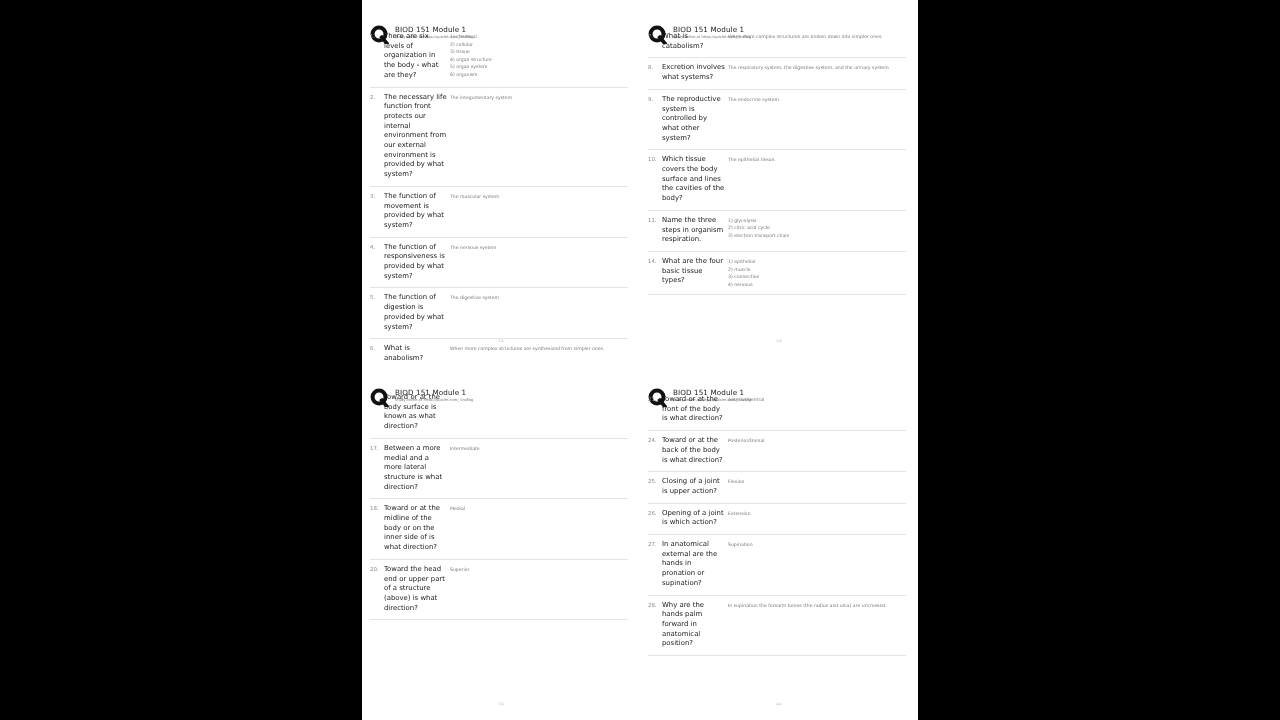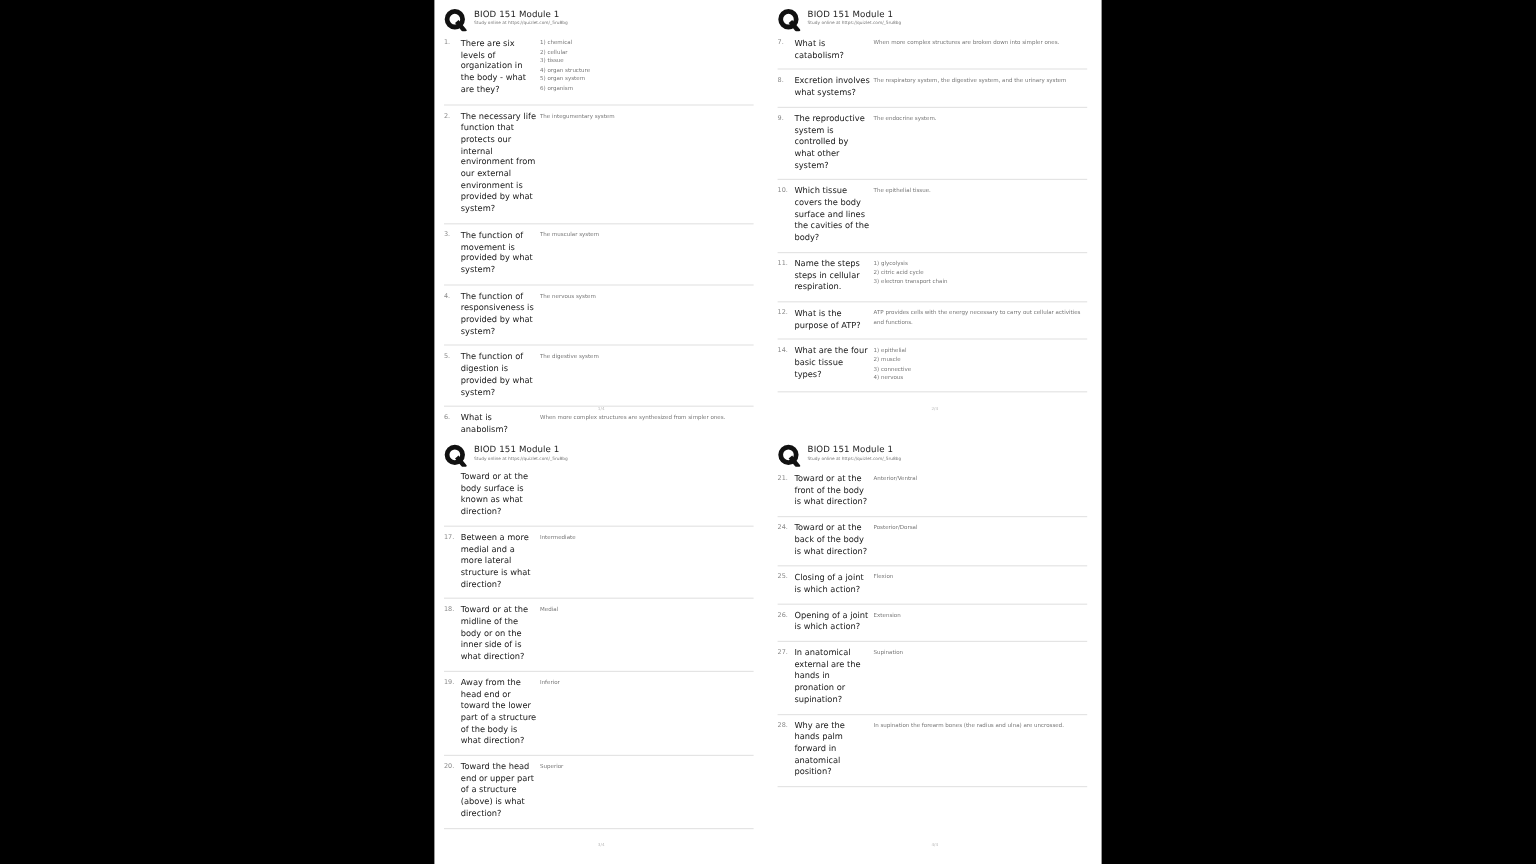--- a/index.html
+++ b/index.html
@@ -14,21 +14,21 @@
   }
   .page {
     position: absolute; width: 278px; height: 360px; overflow: hidden;
     box-sizing: border-box;
   }
   .page.p1 { left: 0; top: 0; }
   .page.p2 { left: 278px; top: 0; }
   .page.p3 { left: 0; top: 363px; }
   .page.p4 { left: 278px; top: 363px; }
 
-  .hdr { position: absolute; left: 8px; top: 7px; height: 20px; width: 260px; }
+  .hdr { position: absolute; left: 8px; top: 25px; height: 20px; width: 260px; }
   .logo {
     position: absolute; left: 0; top: 0; width: 19px; height: 19px;
   }
   .hdr-title {
     position: absolute; left: 25px; top: 0; font-size: 7.2px; color: #222; white-space: nowrap;
     letter-spacing: 0.1px;
   }
   .hdr-sub {
     position: absolute; left: 25px; top: 10px; font-size: 3.6px; color: #777; white-space: nowrap;
   }
@@ -73,21 +73,21 @@
           <div class="q">There are six levels of organization in the body - what are they?</div>
           <div class="a">1) chemical
 2) cellular
 3) tissue
 4) organ structure
 5) organ system
 6) organism</div>
         </div>
       <div class="row">
           <div class="num">2.</div>
-          <div class="q">The necessary life function that protects our internal environment from our external environment is provided by what system?</div>
+          <div class="q">The necessary life function front protects our internal environment from our external environment is provided by what system?</div>
           <div class="a">The integumentary system</div>
         </div>
       <div class="row">
           <div class="num">3.</div>
           <div class="q">The function of movement is provided by what system?</div>
           <div class="a">The muscular system</div>
         </div>
       <div class="row">
           <div class="num">4.</div>
           <div class="q">The function of responsiveness is provided by what system?</div>
@@ -132,29 +132,24 @@
           <div class="q">The reproductive system is controlled by what other system?</div>
           <div class="a">The endocrine system.</div>
         </div>
       <div class="row">
           <div class="num">10.</div>
           <div class="q">Which tissue covers the body surface and lines the cavities of the body?</div>
           <div class="a">The epithelial tissue.</div>
         </div>
       <div class="row">
           <div class="num">11.</div>
-          <div class="q">Name the steps steps in cellular respiration.</div>
+          <div class="q">Name the three steps in organism respiration.</div>
           <div class="a">1) glycolysis
 2) citric acid cycle
 3) electron transport chain</div>
-        </div>
-      <div class="row">
-          <div class="num">12.</div>
-          <div class="q">What is the purpose of ATP?</div>
-          <div class="a">ATP provides cells with the energy necessary to carry out cellular activities and functions.</div>
         </div>
       <div class="row">
           <div class="num">14.</div>
           <div class="q">What are the four basic tissue types?</div>
           <div class="a">1) epithelial
 2) muscle
 3) connective
 4) nervous</div>
         </div>
 
@@ -181,25 +176,20 @@
           <div class="num">17.</div>
           <div class="q">Between a more medial and a more lateral structure is what direction?</div>
           <div class="a">Intermediate</div>
         </div>
       <div class="row">
           <div class="num">18.</div>
           <div class="q">Toward or at the midline of the body or on the inner side of is what direction?</div>
           <div class="a">Medial</div>
         </div>
       <div class="row">
-          <div class="num">19.</div>
-          <div class="q">Away from the head end or toward the lower part of a structure of the body is what direction?</div>
-          <div class="a">Inferior</div>
-        </div>
-      <div class="row">
           <div class="num">20.</div>
           <div class="q">Toward the head end or upper part of a structure (above) is what direction?</div>
           <div class="a">Superior</div>
         </div>
     </div>
     <div class="pg">3/4</div>
   </div>
 
   <div class="page p4">
     <div class="hdr">
@@ -216,21 +206,21 @@
           <div class="q">Toward or at the front of the body is what direction?</div>
           <div class="a">Anterior/Ventral</div>
         </div>
       <div class="row">
           <div class="num">24.</div>
           <div class="q">Toward or at the back of the body is what direction?</div>
           <div class="a">Posterior/Dorsal</div>
         </div>
       <div class="row">
           <div class="num">25.</div>
-          <div class="q">Closing of a joint is which action?</div>
+          <div class="q">Closing of a joint is upper action?</div>
           <div class="a">Flexion</div>
         </div>
       <div class="row">
           <div class="num">26.</div>
           <div class="q">Opening of a joint is which action?</div>
           <div class="a">Extension</div>
         </div>
       <div class="row">
           <div class="num">27.</div>
           <div class="q">In anatomical external are the hands in pronation or supination?</div>

